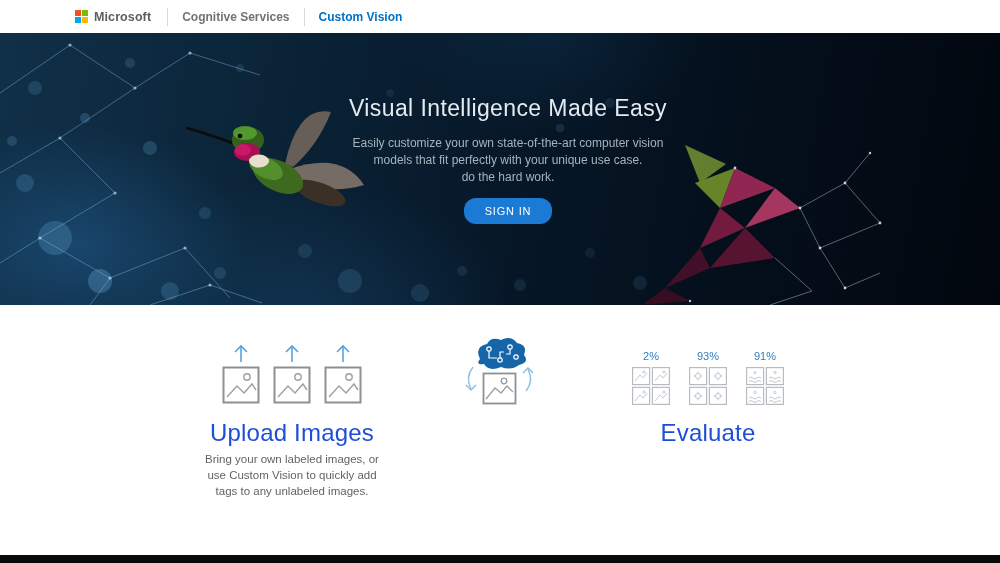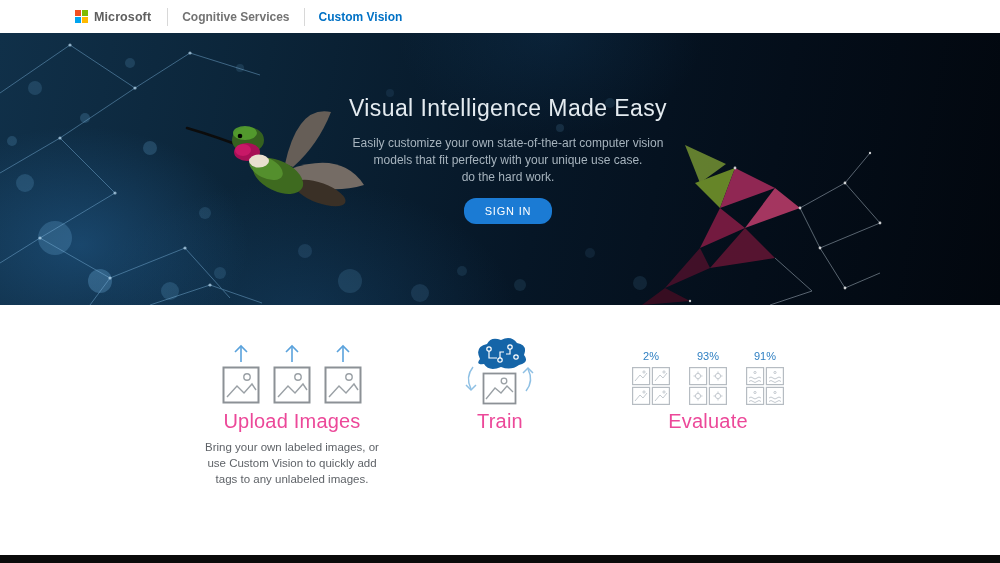--- a/index.html
+++ b/index.html
@@ -35,21 +35,21 @@
   .hero-title{margin:0;font-size:23px;line-height:28px;font-weight:300;color:#e4ebf0;letter-spacing:.4px;}
   .hero-sub{margin:13px auto 0;font-size:12px;line-height:17px;color:#a6b3bd;font-weight:400;}
   .hero-sub span{display:block;}
   .signin-btn{margin-top:12px;display:inline-block;background:#1b7bd4;color:#fff;border:none;
     font-family:inherit;font-size:11px;font-weight:400;letter-spacing:.8px;padding:7px 21px;border-radius:12px;cursor:pointer;}
 
   
   .features{position:absolute;top:305px;left:0;width:1000px;display:flex;justify-content:center;gap:10px;padding-top:30px;background:#fff;}
   .feature{width:198px;text-align:center;}
   .icon-zone{height:70px;display:flex;align-items:flex-end;justify-content:center;}
-  .feature h2{margin:5px 0 0;font-size:20px;line-height:22px;font-weight:400;color:#ec4899;letter-spacing:.2px;}
+  .feature h2{margin:17px 0 0;font-size:24px;line-height:22px;font-weight:400;color:#1d4ed8;letter-spacing:.2px;}
   .feature p{margin:7px auto 0;font-size:11.5px;line-height:16px;color:#5f6368;width:192px;}
   .upload-row{display:flex;gap:13px;}
   .eval-row{display:flex;gap:19px;align-items:flex-end;}
   .eval-group{display:flex;flex-direction:column;align-items:center;}
   .pct{font-size:11px;color:#2e7fc2;margin-bottom:5px;font-weight:400;}
 
   
   .footer-bar{position:absolute;left:0;bottom:0;width:100%;height:8px;background:#0a0a0a;}
 </style>
 </head>
@@ -228,21 +228,20 @@
           </g>
           <path d="M33,32 Q25,42 31,54" stroke="#8fc0e4" stroke-width="1.5" fill="none"></path>
           <polyline points="26,50 31,55 36,50" stroke="#8fc0e4" stroke-width="1.5" fill="none"></polyline>
           <path d="M86,56 Q94,46 88,34" stroke="#8fc0e4" stroke-width="1.5" fill="none"></path>
           <polyline points="83,38 88,33 93,38" stroke="#8fc0e4" stroke-width="1.5" fill="none"></polyline>
           <rect x="43.5" y="38.5" width="32" height="30" fill="#fff" stroke="#8c9196" stroke-width="1.8"></rect>
           <circle cx="64" cy="46" r="2.8" stroke="#9aa0a5" stroke-width="1.3" fill="none"></circle>
           <polyline points="46,64 55,53 61,58 67,51 73,57" stroke="#9aa0a5" stroke-width="1.3" fill="none"></polyline>
         </svg>
       </div>
-      <h2>Train</h2>
     </div>
 
     <div class="feature">
       <div class="icon-zone">
         <div class="eval-row">
           <div class="eval-group">
             <div class="pct">2%</div>
             <svg width="38" height="38">
               <g fill="#fff" stroke="#b6bcc2" stroke-width="1.2">
                 <rect x="0.6" y="0.6" width="17" height="17"></rect>

